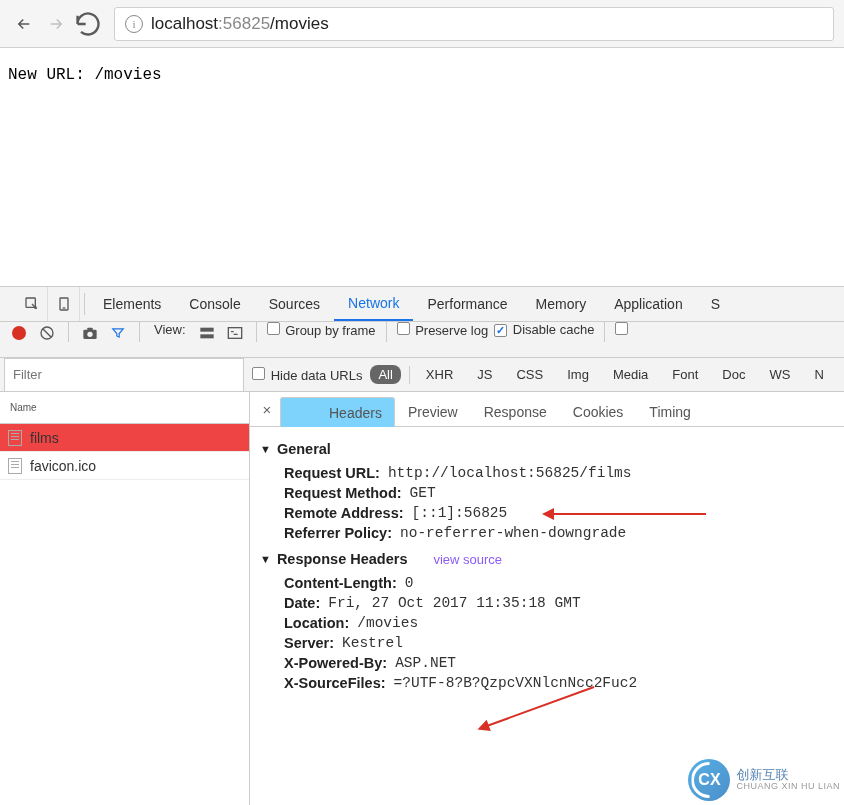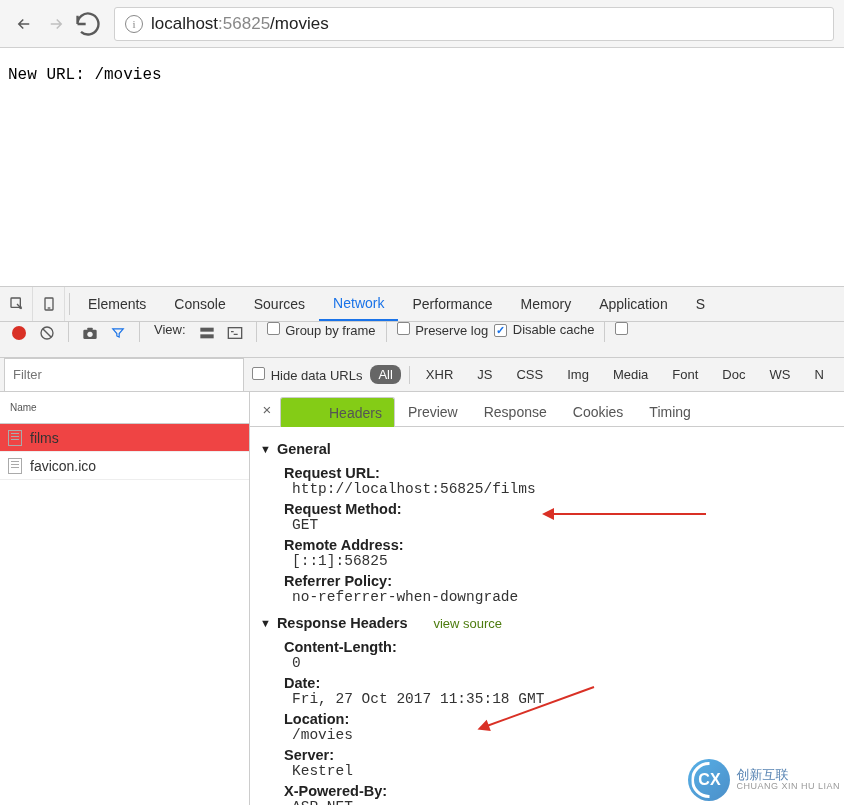--- a/index.html
+++ b/index.html
@@ -13,21 +13,21 @@
 .url-info { width: 18px; height: 18px; border: 1.5px solid #888; border-radius: 50%; display: flex; align-items: center; justify-content: center; font-size: 11px; color: #888; margin-right: 8px; font-family: Georgia, serif; }
 .url-host { color: #222; }
 .url-port { color: #888; }
 .url-path { color: #222; }
 
 
 .page-content { padding: 18px 8px; font-family: "Courier New", monospace; font-size: 16px; color: #000; height: 238px; }
 
 
 .devtools { border-top: 1px solid #ccc; display: flex; flex-direction: column; }
-.dt-tabs { height: 35px; background: #f3f3f3; border-bottom: 1px solid #ccc; display: flex; align-items: stretch; padding-left: 1px; }
+.dt-tabs { height: 35px; background: #f3f3f3; border-bottom: 1px solid #ccc; display: flex; align-items: stretch; padding-left: 16px; }
 .dt-tab-icon { width: 32px; display: flex; align-items: center; justify-content: center; color: #5a5a5a; border-right: 1px solid #ddd; }
 .dt-tab-icon:last-of-type { border-right: none; }
 .dt-sep { width: 1px; background: #ccc; margin: 6px 4px; }
 .dt-tab { padding: 0 14px; display: flex; align-items: center; color: #333; font-size: 14px; cursor: pointer; }
 .dt-tab.active { color: #1a73e8; border-bottom: 2px solid #1a73e8; }
 
 .dt-toolbar { height: 36px; background: #f3f3f3; border-bottom: 1px solid #ccc; display: flex; align-items: flex-start; padding: 0 8px; gap: 6px; font-size: 13px; }
 .record-dot { width: 14px; height: 14px; border-radius: 50%; background: #d93025; }
 .clear-icon, .cam-icon, .funnel-icon { color: #5a5a5a; }
 .funnel-icon { color: #1a73e8; }
@@ -48,27 +48,27 @@
 .req-list-head { height: 32px; border-bottom: 1px solid #ccc; display: flex; align-items: center; padding: 0 10px; color: #555; font-size: 10px; }
 .req-row { height: 28px; display: flex; align-items: center; padding: 0 8px; gap: 8px; border-bottom: 1px solid #eee; color: #333; cursor: pointer; font-size: 14px; }
 .req-row.selected { background: #ef4444; }
 .doc-icon { width: 14px; height: 16px; border: 1px solid #aaa; display: inline-block; position: relative; }
 .doc-icon::after { content: ""; position: absolute; left: 2px; right: 2px; top: 2px; height: 1px; background: #aaa; box-shadow: 0 3px 0 #aaa, 0 6px 0 #aaa; }
 
 .details { flex: 1; display: flex; flex-direction: column; overflow: hidden; position: relative; }
 .details-tabs { height: 35px; border-bottom: 1px solid #ccc; display: flex; align-items: stretch; padding-left: 4px; }
 .close-x { width: 26px; display: flex; align-items: center; justify-content: center; color: #666; cursor: pointer; font-size: 15px; }
 .d-tab { padding: 0 12px; display: flex; align-items: center; font-size: 14px; color: #555; cursor: pointer; border: 1px solid transparent; border-bottom: none; margin-top: 4px; }
-.d-tab.active { border-color: #ccc; background: #84cc16; border-radius: 3px 3px 0 0; position: relative; top:1px;padding-left:48px; }
+.d-tab.active { border-color: #ccc; background: #7dd3fc; border-radius: 3px 3px 0 0; position: relative; top:1px;padding-left:48px; }
 
 .details-body { flex: 1; overflow: auto; padding: 6px 10px 60px 10px; font-size: 14.5px; position: relative; }
 .section-head { display: flex; align-items: center; gap: 6px; color: #222; font-weight: bold; margin: 8px 0 6px 0; }
 .section-head .tri { font-size: 11px; color: #222; }
-.section-head .view-source { font-weight: normal; color: #4d7c0f; margin-left: 20px; font-size: 13px; text-align: right; }
-.kv { display: flex; padding: 2px 0 2px 24px; align-items: flex-start; flex-direction: column; }
+.section-head .view-source { font-weight: normal; color: #8b5cf6; margin-left: 20px; font-size: 13px; text-align: right; }
+.kv { display: flex; padding: 2px 0 2px 24px; align-items: flex-end; }
 .kv .k { font-weight: bold; color: #222; }
 .kv .v { font-family: Menlo, Consolas, "Courier New", monospace; color: #333; margin-left: 8px; }
 .status-dot { width: 12px; height: 12px; border-radius: 50%; background: #fbbc04; display: inline-block; vertical-align: middle; margin-right: 4px; }
 
 
 .arrow { position: absolute; height: 2px; background: #d93025; }
 .arrow::before { content: ""; position: absolute; left: -10px; top: -5px; border: 6px solid transparent; border-right: 12px solid #d93025; }
 .arrow1 { top: 86px; left: 296px; width: 160px; }
 .arrow2 { top: 259px; left: 224px; width: 120px; transform: rotate(-20deg); transform-origin: right center; }
 

